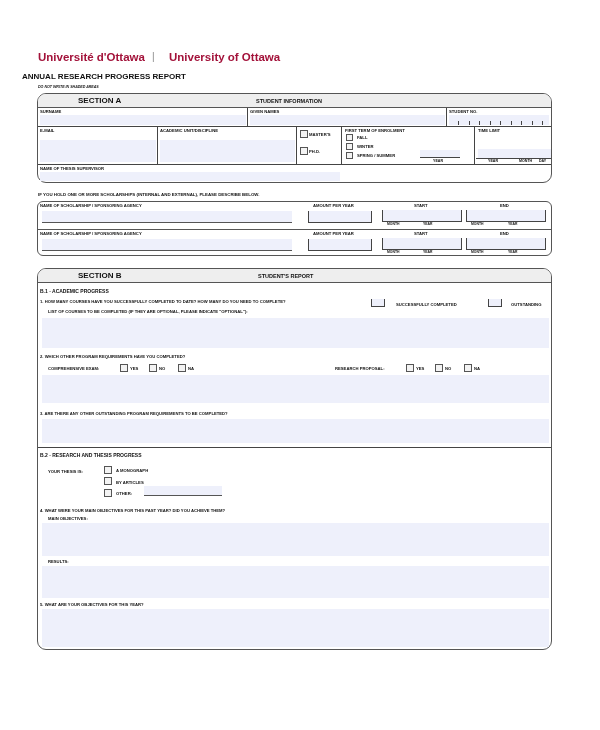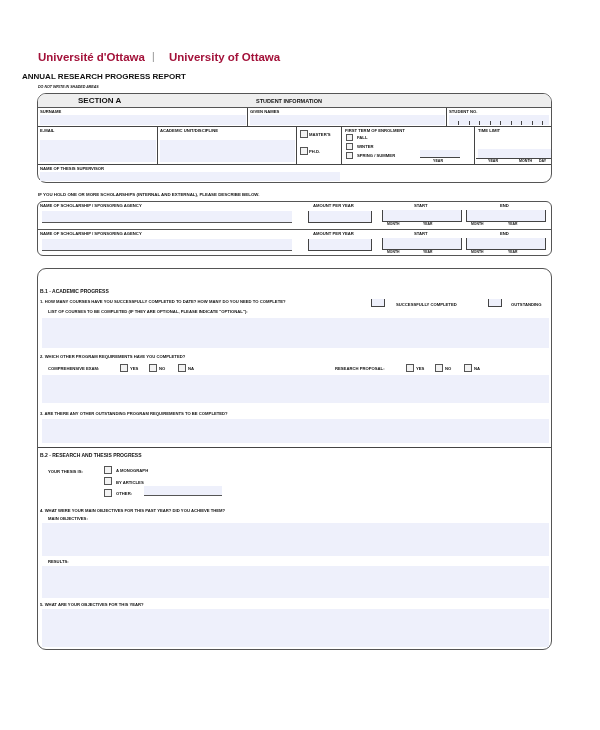--- a/index.html
+++ b/index.html
@@ -123,20 +123,24 @@
       <div class="abs" style="left:385px;top:20px;font-size:3.4px;font-weight:bold;">YEAR</div>
       <div class="abs lbl" style="left:462px;top:1px;">END</div>
       <div class="fill bracket" style="left:428px;top:8px;width:80px;height:12px;"></div>
       <div class="abs" style="left:433px;top:20px;font-size:3.4px;font-weight:bold;">MONTH</div>
       <div class="abs" style="left:470px;top:20px;font-size:3.4px;font-weight:bold;">YEAR</div>
       </div>
     </div>
 </div>
 
 <div class="sec-frame" style="left:37px;top:268px;width:515px;height:382px;">
+  <div class="sec-head">
+    <div class="sec-title" style="left:10px;">SECTION B</div>
+    <div class="sec-sub" style="left:220px;">STUDENT'S REPORT</div>
+  </div>
 
   <div class="abs q" style="left:2px;top:19px;">B.1 - ACADEMIC PROGRESS</div>
   <div class="abs lbl" style="left:2px;top:30px;">1.  HOW MANY COURSES HAVE YOU SUCCESSFULLY COMPLETED TO DATE? HOW MANY DO YOU NEED TO COMPLETE?</div>
   <div class="numbox" style="left:333px;top:30px;"></div>
   <div class="cbl" style="left:358px;top:33px;">SUCCESSFULLY COMPLETED</div>
   <div class="numbox" style="left:450px;top:30px;"></div>
   <div class="cbl" style="left:473px;top:33px;">OUTSTANDING</div>
   <div class="abs lbl" style="left:10px;top:40px;">LIST OF COURSES TO BE COMPLETED (IF THEY ARE OPTIONAL, PLEASE INDICATE "OPTIONAL"):</div>
   <div class="fill" style="left:4px;top:49px;width:507px;height:30px;"></div>
 

